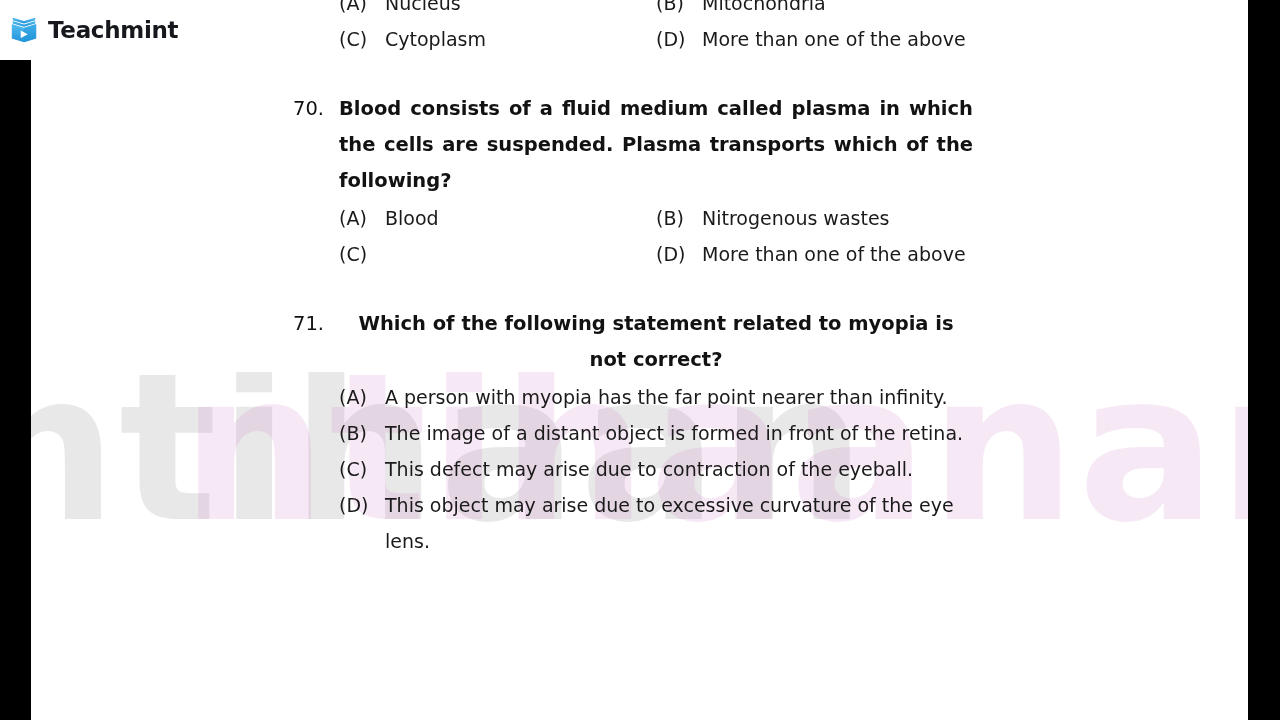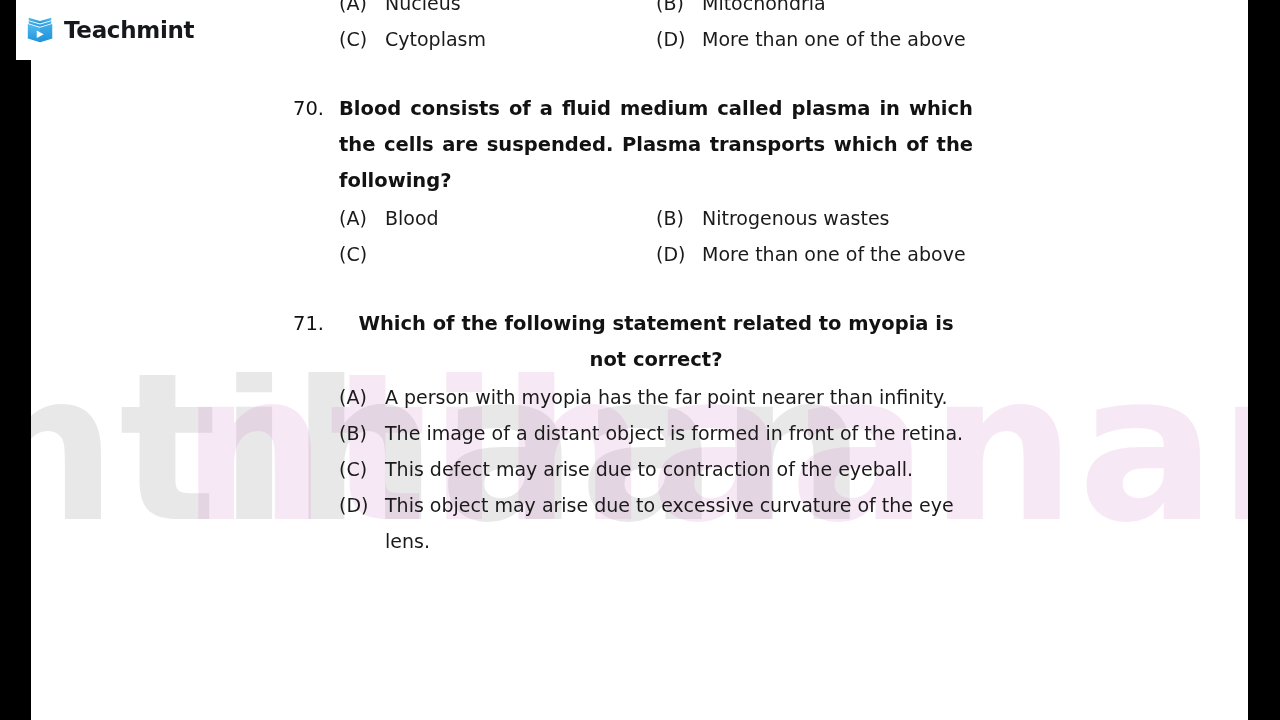--- a/index.html
+++ b/index.html
@@ -71,21 +71,21 @@
     color: rgba(120, 110, 118, 0.16);
   }
   .watermark-text.pink {
     left: 210px;
     color: rgba(206, 120, 200, 0.17);
   }
 
   
   .brand {
     position: absolute;
-    left: 16px;
+    left: 0px;
     top: 0px;
     height: 60px;
     display: flex;
     align-items: center;
     gap: 9px;
     padding-left: 9px;
     padding-right: 14px;
     background: #ffffff;
     z-index: 50;
   }

